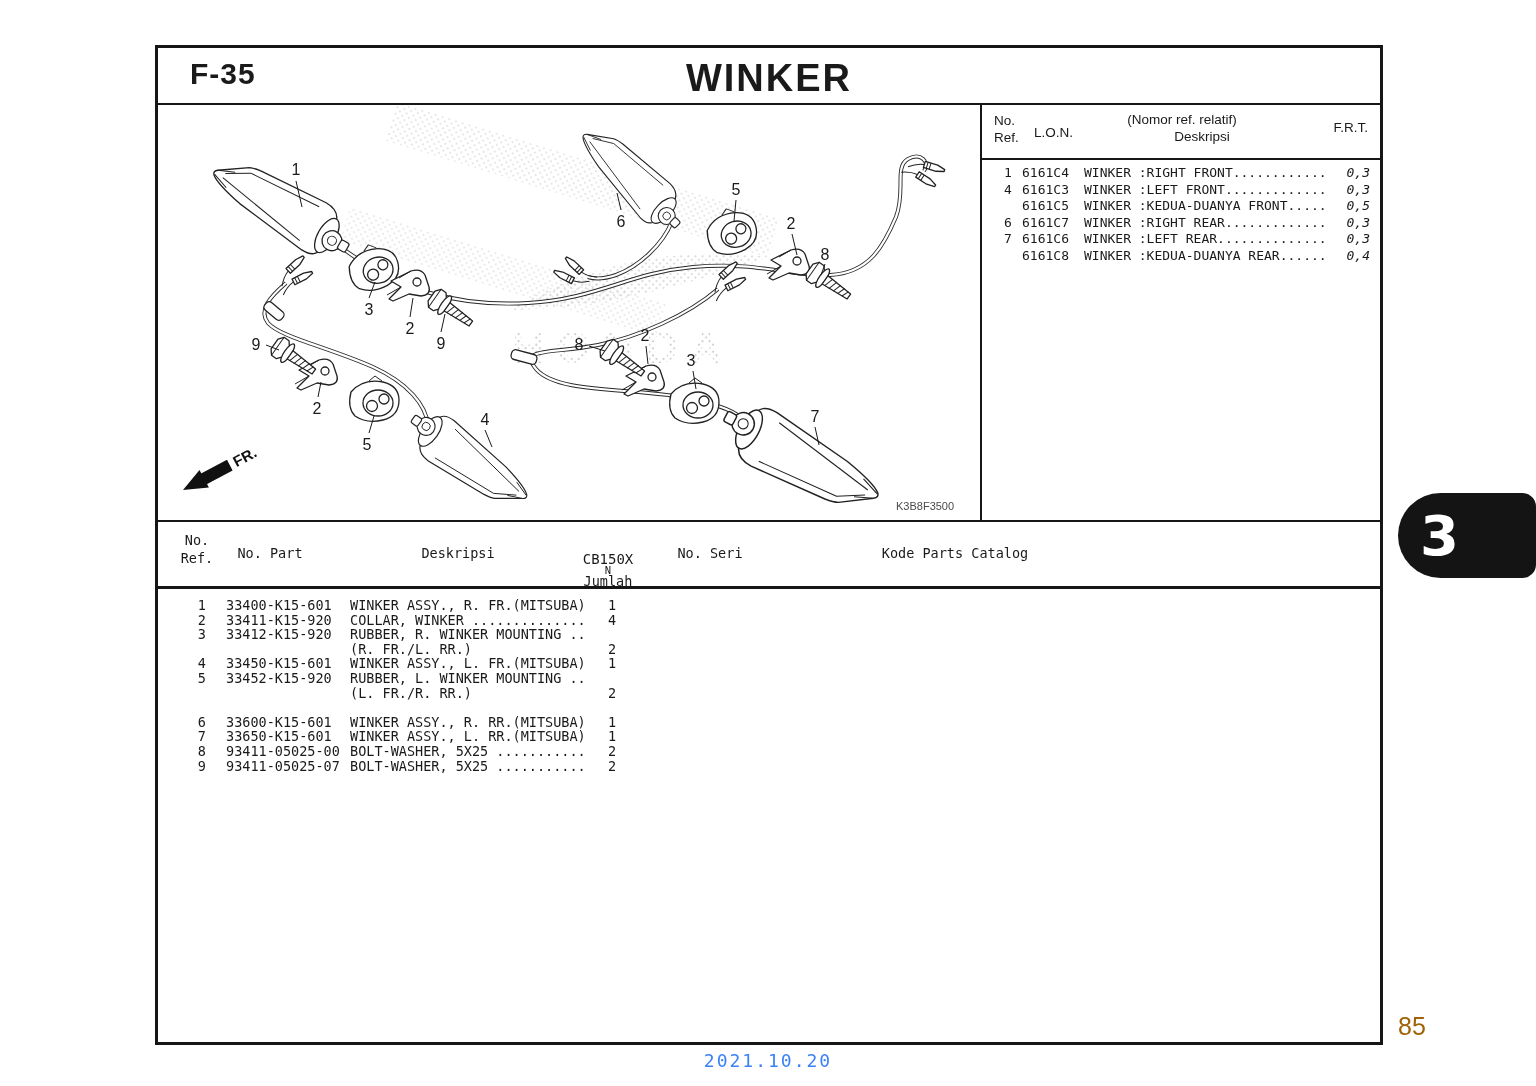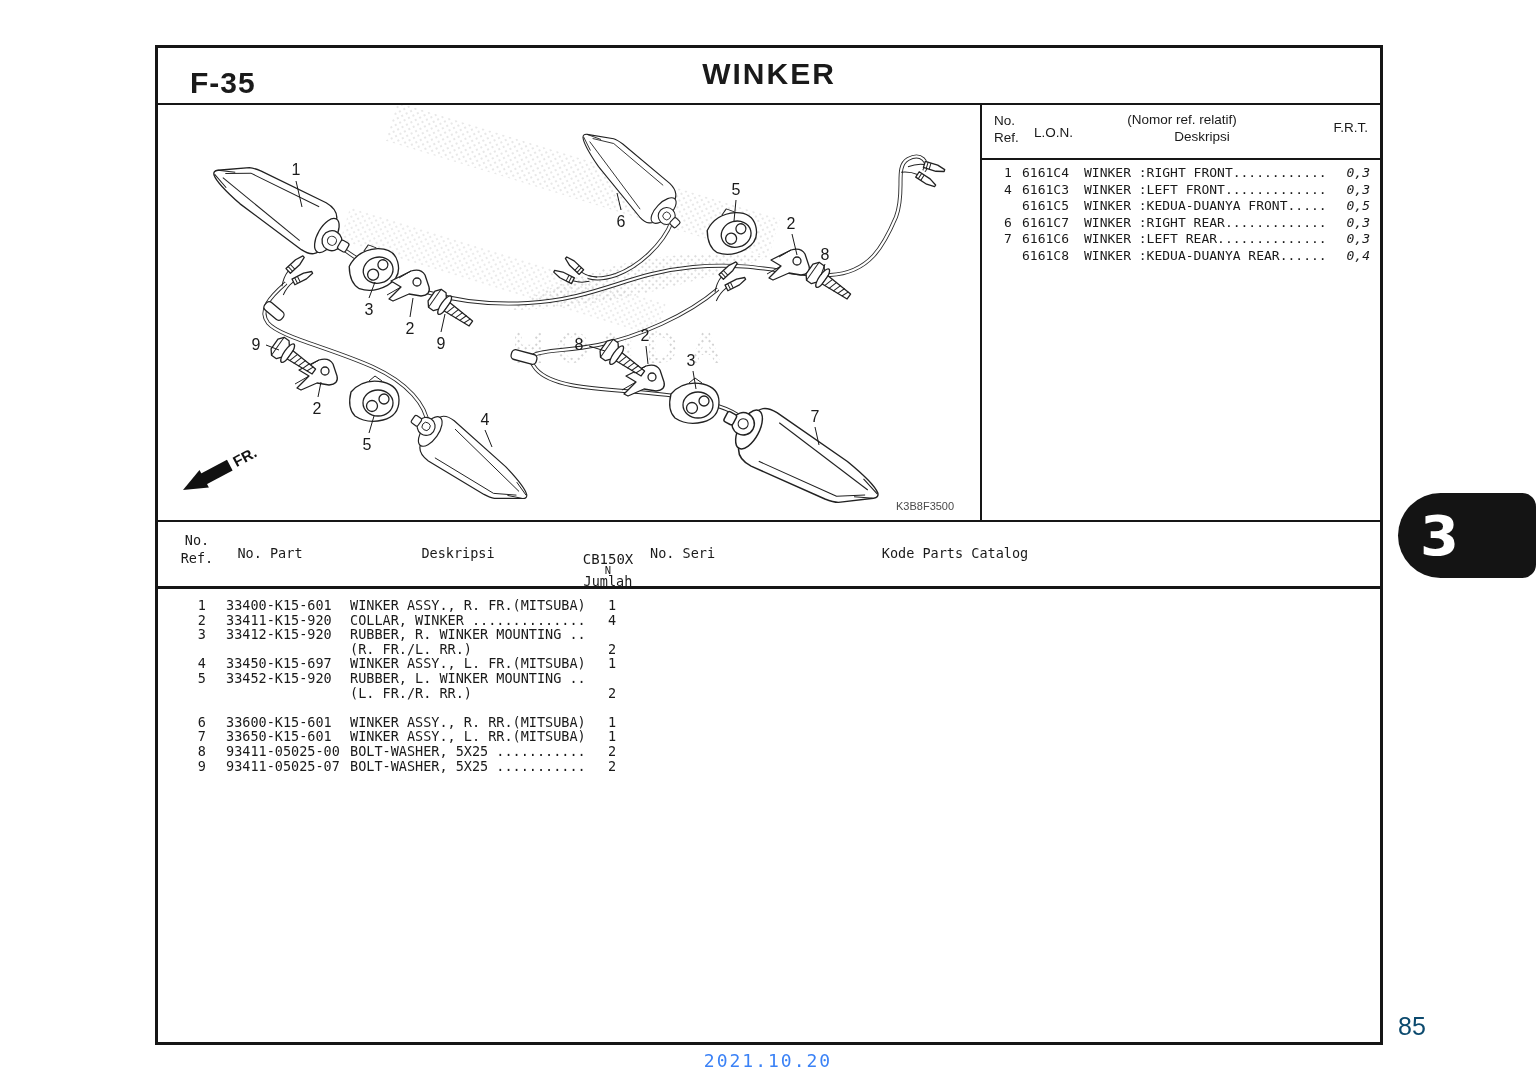--- a/index.html
+++ b/index.html
@@ -3,23 +3,23 @@
 <meta charset="utf-8">
 <style>
   html,body{margin:0;padding:0;background:#fff;}
   body{width:1536px;height:1086px;position:relative;overflow:hidden;
        font-family:"Liberation Sans",sans-serif;color:#1a1a1a;}
 
   .frame{position:absolute;left:155px;top:45px;width:1228px;height:1000px;
          border:3px solid #161616;box-sizing:border-box;background:#fff;}
 
   .header{position:relative;height:55px;border-bottom:2px solid #161616;}
-  .fig-code{position:absolute;left:32px;top:18px;font-size:30px;font-weight:bold;letter-spacing:1px;}
+  .fig-code{position:absolute;left:32px;top:9px;font-size:30px;font-weight:bold;letter-spacing:1px;}
   .fig-title{position:absolute;left:0;right:0;top:9px;text-align:center;
-             font-size:30px;font-weight:bold;letter-spacing:2px;}
+             font-size:38px;font-weight:bold;letter-spacing:2px;}
 
   .content{position:relative;height:415px;}
   .diagram{position:absolute;left:0;top:0;width:822px;height:415px;}
 
   
   .lon-panel{position:absolute;top:0;right:0;width:400px;height:100%;
              border-left:2px solid #161616;box-sizing:border-box;}
   .lon-header{position:relative;height:53px;border-bottom:2px solid #161616;font-size:13.5px;}
   .lon-h-ref{position:absolute;left:12px;top:7px;line-height:17px;}
   .lon-h-lon{position:absolute;left:52px;top:20px;}
@@ -37,37 +37,37 @@
   
   .parts{position:relative;border-top:2px solid #161616;height:520px;}
   .parts-header{position:relative;height:64px;border-bottom:3px solid #161616;
                 font-family:"DejaVu Sans Mono",monospace;font-size:13.5px;}
   .ph-ref{position:absolute;left:16px;top:9px;width:46px;text-align:center;line-height:18px;}
   .ph-part{position:absolute;left:52px;top:23px;width:120px;text-align:center;}
   .ph-desc{position:absolute;left:240px;top:23px;width:120px;text-align:center;}
   .ph-qty1{position:absolute;left:400px;top:5px;width:100px;text-align:center;margin-top:46px;}
   .ph-qty2{position:absolute;left:400px;top:29px;width:100px;text-align:center;font-size:14px;}
   .ph-qty3{position:absolute;left:400px;top:42px;width:100px;text-align:center;font-size:10.5px;}
-  .ph-seri{position:absolute;left:492px;top:23px;width:120px;}
+  .ph-seri{position:absolute;left:492px;top:23px;width:120px;text-align:center;}
   .ph-kode{position:absolute;left:707px;top:23px;width:180px;text-align:center;}
   .parts-rows{padding:9px 0 0 14px;font-family:"DejaVu Sans Mono",monospace;
               font-size:13.5px;line-height:14.6px;}
   .p-row{display:flex;white-space:pre;}
   .pr-ref{width:34px;text-align:right;margin-right:20px;}
   .pr-part{width:124px;}
   .pr-desc{width:244px;}
   .pr-qty{width:36px;text-align:center;}
   .row-gap{height:14.6px;}
 
   
   .tab3{position:absolute;left:1398px;top:493px;width:138px;height:85px;background:#141414;
         border-radius:44px 14px 14px 44px;color:#fff;display:flex;align-items:center;
         padding-left:22px;box-sizing:border-box;
         font-family:"DejaVu Sans",sans-serif;font-weight:bold;font-size:56px;}
-  .pageno{position:absolute;left:1398px;top:1012px;font-size:25px;color:#0c4a6e;}
+  .pageno{position:absolute;left:1398px;top:1012px;font-size:25px;color:#a16207;}
   .date{position:absolute;left:0;right:0;top:1050px;text-align:center;
         font-family:"DejaVu Sans Mono",monospace;font-size:18px;letter-spacing:2px;color:#3b82f6;}
 
   
   .part-shape{fill:#fff;stroke:#222;stroke-width:1.3;stroke-linejoin:round;}
   .part-line{fill:none;stroke:#222;stroke-width:1;stroke-linejoin:round;}
   .wire-under{fill:none;stroke:#2a2a2a;stroke-width:4;}
   .wire-over{fill:none;stroke:#fff;stroke-width:2.2;}
   .callout-num{font-family:"Liberation Sans",sans-serif;font-size:16px;fill:#1a1a1a;
                text-anchor:middle;dominant-baseline:central;}
@@ -308,21 +308,21 @@
     <span class="pr-qty"></span>
   </div>
         <div class="p-row">
     <span class="pr-ref"></span>
     <span class="pr-part"></span>
     <span class="pr-desc">(R. FR./L. RR.)</span>
     <span class="pr-qty">2</span>
   </div>
         <div class="p-row">
     <span class="pr-ref">4</span>
-    <span class="pr-part">33450-K15-697</span>
+    <span class="pr-part">33450-K15-601</span>
     <span class="pr-desc">WINKER ASSY., L. FR.(MITSUBA)</span>
     <span class="pr-qty">1</span>
   </div>
         <div class="p-row">
     <span class="pr-ref">5</span>
     <span class="pr-part">33452-K15-920</span>
     <span class="pr-desc">RUBBER, L. WINKER MOUNTING ..</span>
     <span class="pr-qty"></span>
   </div>
         <div class="p-row">

